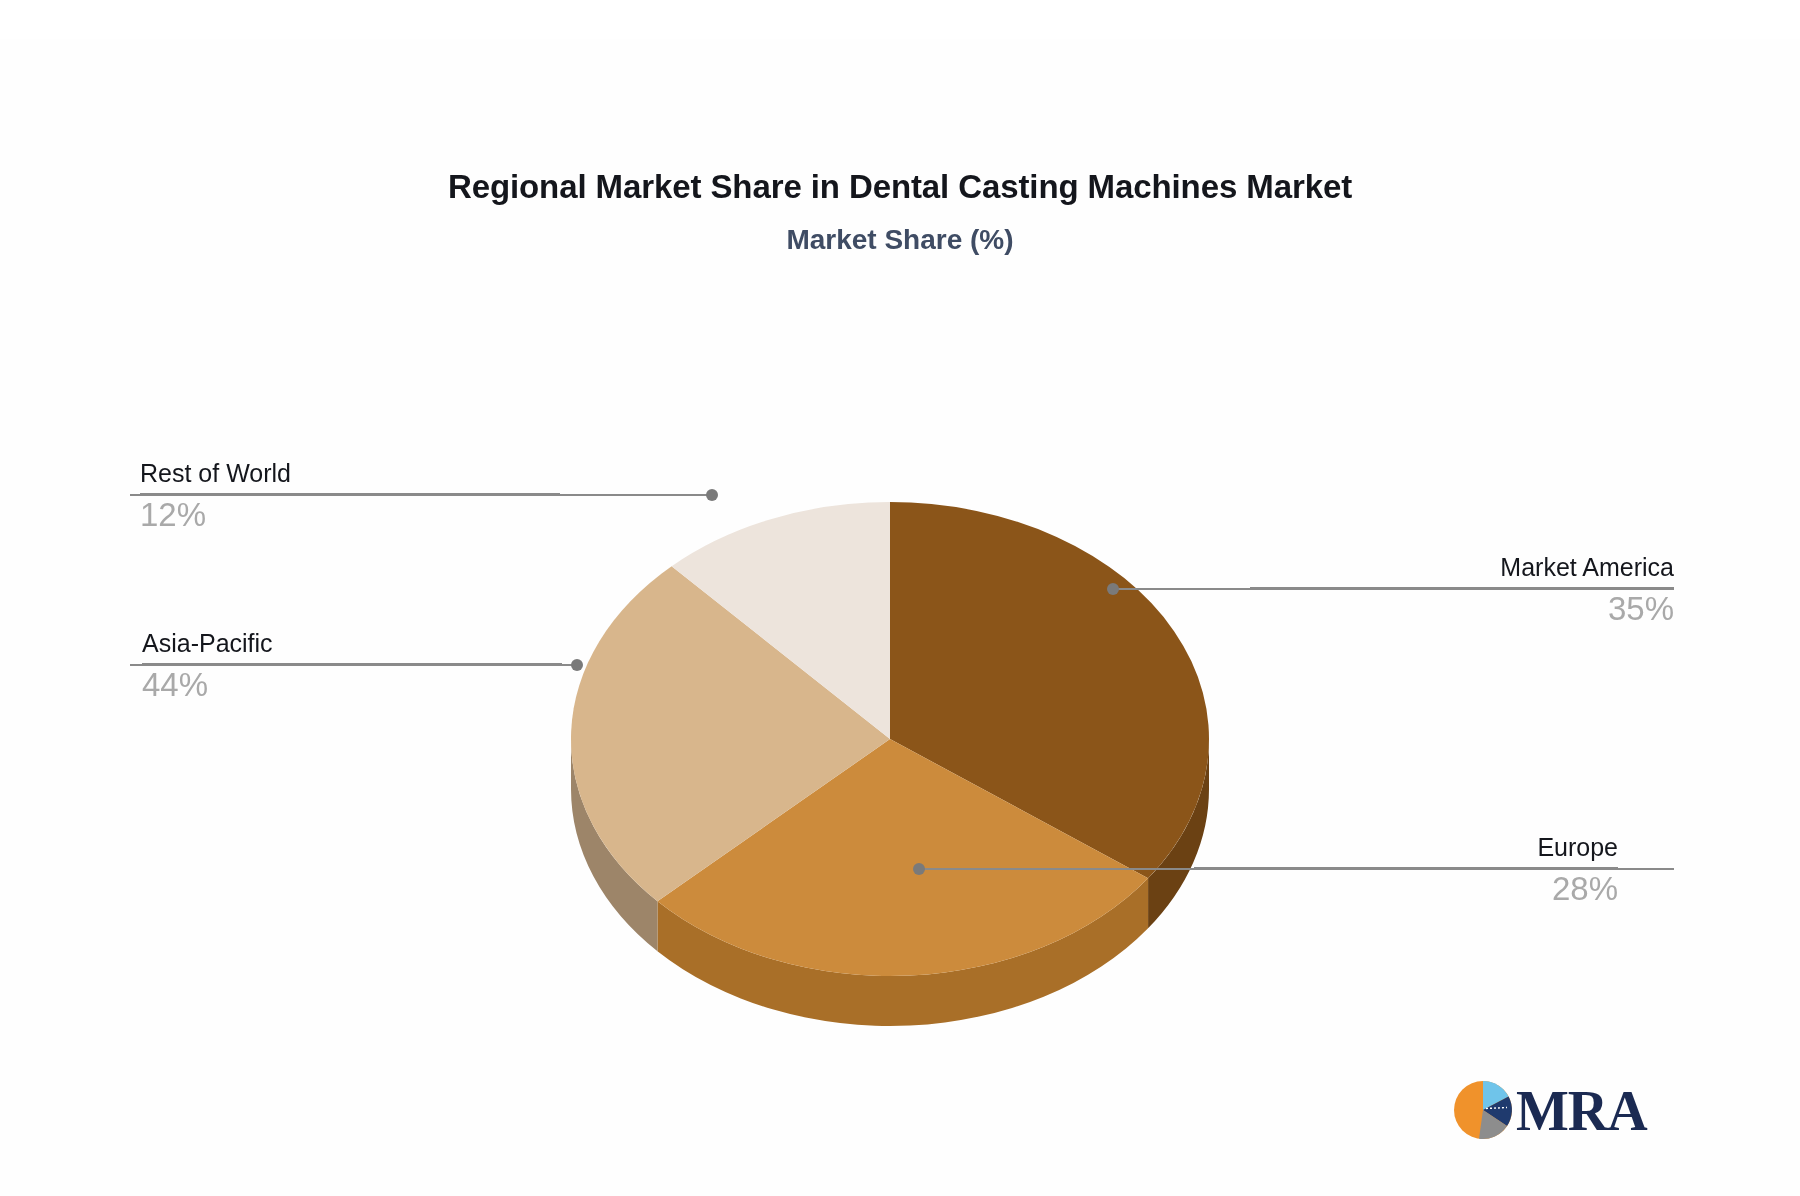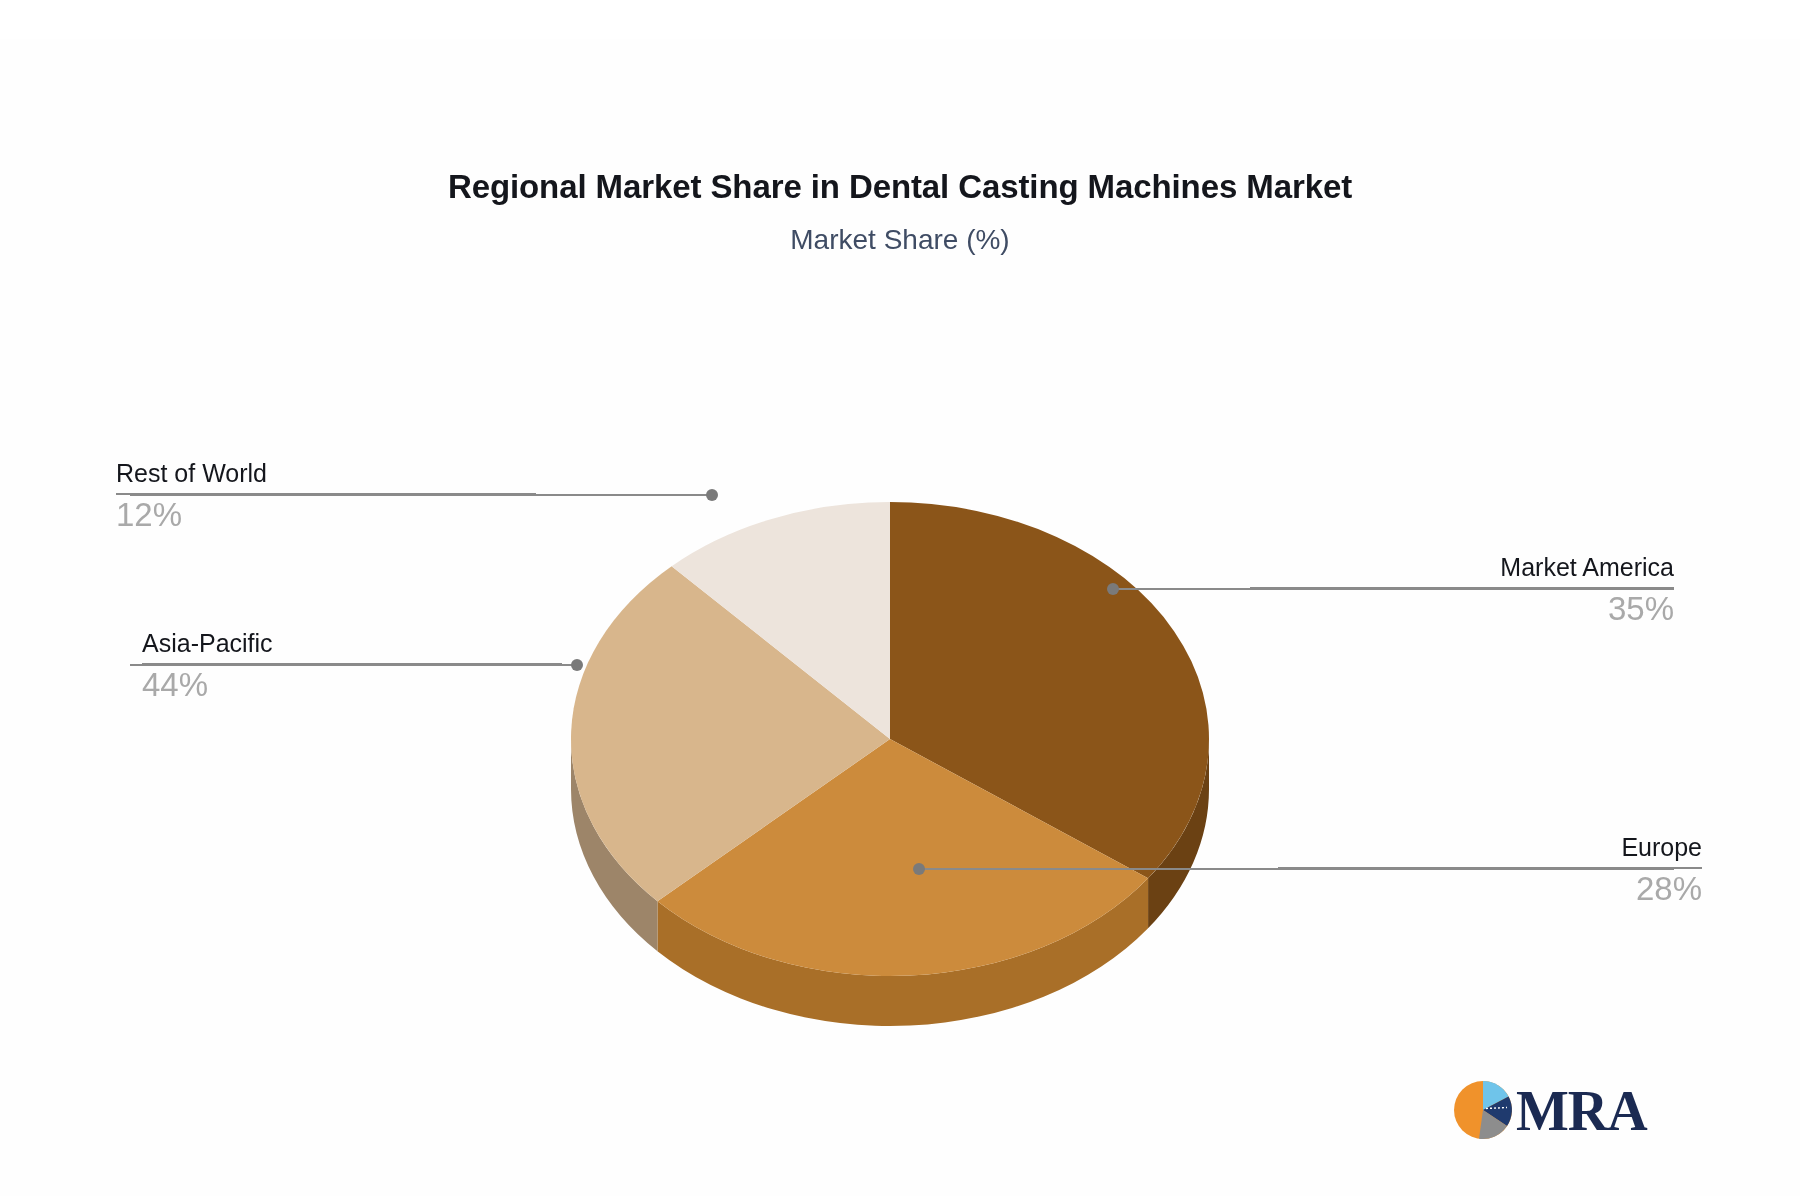--- a/index.html
+++ b/index.html
@@ -36,21 +36,21 @@
   #chart-title {
     font-size: 33px;
     font-weight: bold;
     color: #14161c;
     letter-spacing: -0.1px;
     line-height: 40px;
   }
   #chart-subtitle {
     margin-top: 16px;
     font-size: 28px;
-    font-weight: normal;
+    font-weight: bold;
     color: #3f4c64;
     line-height: 34px;
   }
 
   
   #chart-svg {
     position: absolute;
     left: 0;
     top: 0;
     width: 1800px;
@@ -79,24 +79,24 @@
     line-height: 32px;
   }
   .callout.left {
     text-align: left;
   }
   .callout.right {
     text-align: right;
   }
 
   
-  #callout-rest-of-world { left: 116px;  top: 418px; width: 420px; }
+  #callout-rest-of-world { left: 140px;  top: 418px; width: 420px; }
   #callout-asia-pacific  { left: 142px;  top: 588px; width: 420px; }
   #callout-north-america { left: 1250px; top: 512px; width: 424px; }
-  #callout-europe        { left: 1278px; top: 792px; width: 424px; }
+  #callout-europe        { left: 1194px; top: 792px; width: 424px; }
 
   
   #callout-rest-of-world .label-rule { width: 420px; }
   #callout-asia-pacific  .label-rule { width: 420px; }
   #callout-north-america .label-rule { width: 424px; }
   #callout-europe        .label-rule { width: 424px; }
 
   
   #logo {
     position: absolute;

